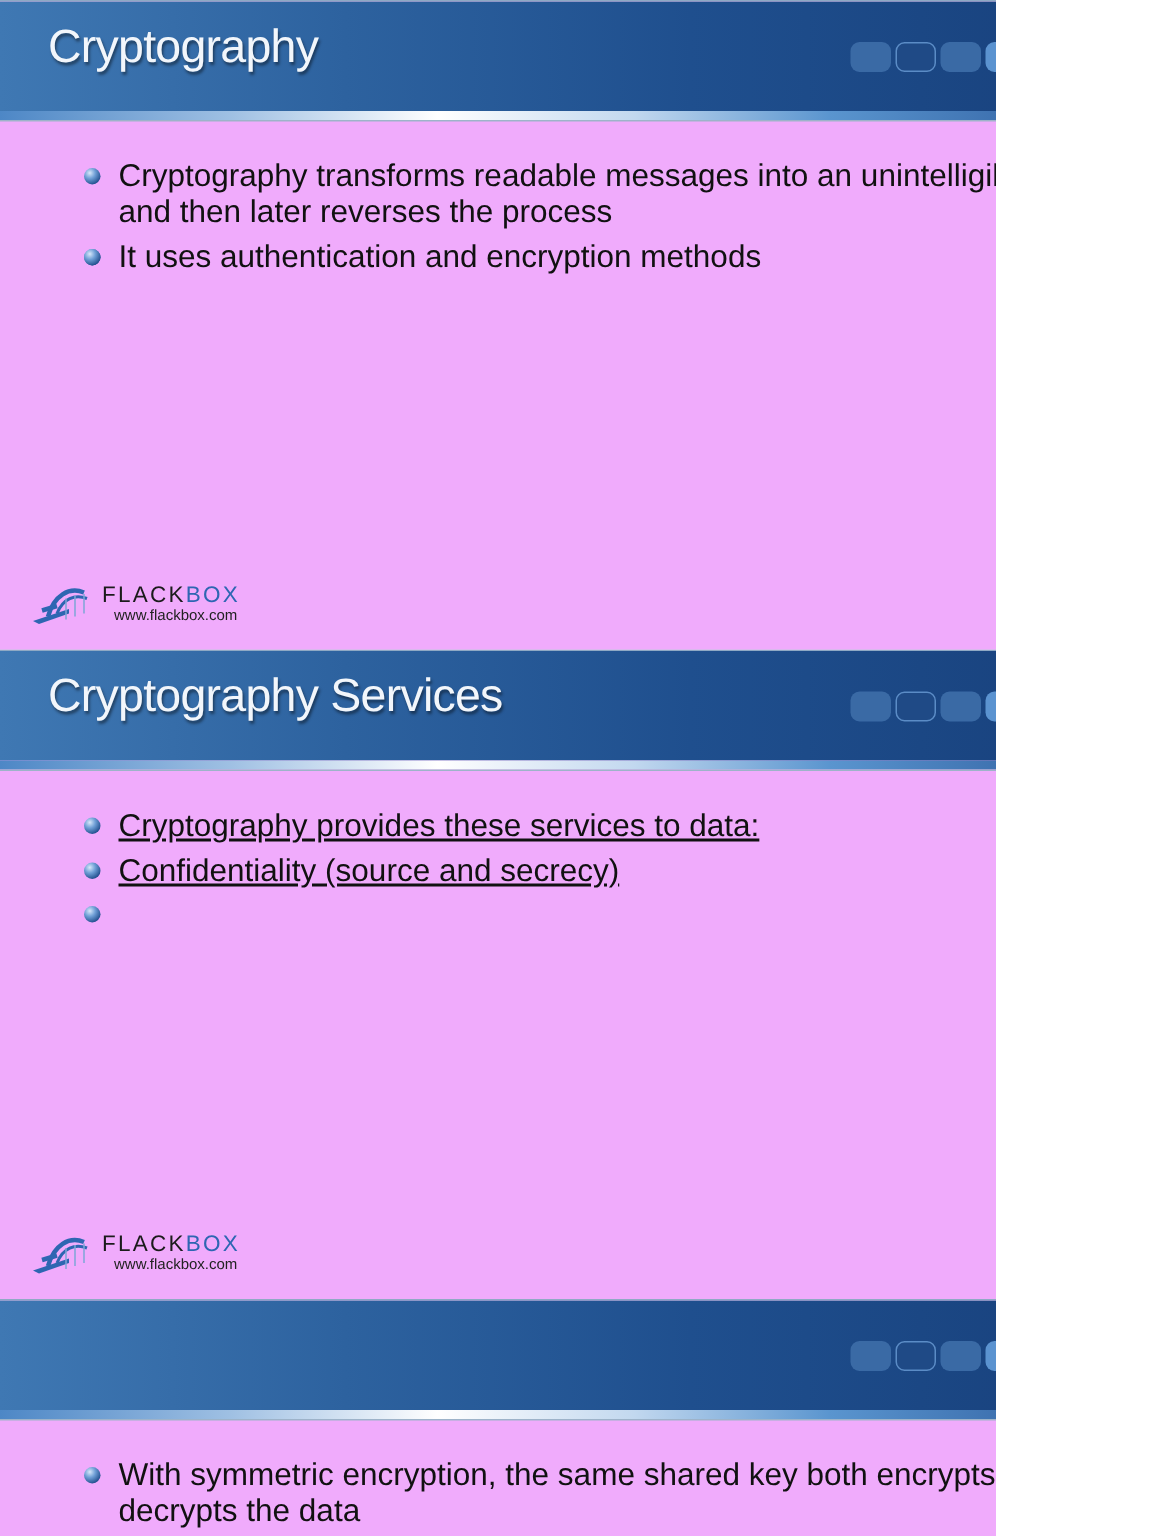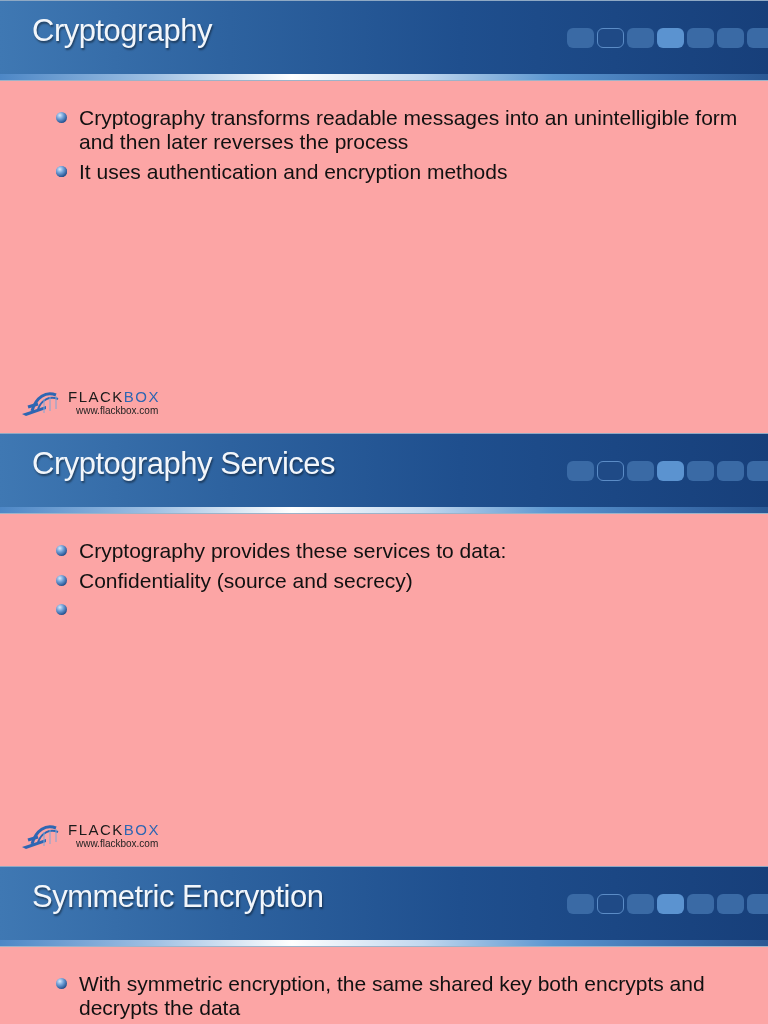--- a/index.html
+++ b/index.html
@@ -2,21 +2,21 @@
 <html><head>
 <meta charset="utf-8">
 <style>
   html, body { margin: 0; padding: 0; }
   body {
     width: 768px; height: 1024px; overflow: hidden;
     background: #ffffff;
     font-family: "Liberation Sans", "DejaVu Sans", sans-serif;
     position: relative;
   }
-  .slide { position: absolute; left: 0; width: 768px; height: 433px; background: #fca5a5; overflow: hidden; }
+  .slide { position: absolute; left: 0; width: 664px; height: 433px; background: #f0abfc; overflow: hidden; }
   .slide-1 { top: 0; }
   .slide-2 { top: 433px; }
   .slide-3 { top: 866px; height: 158px; }
 
   .header {
     position: absolute; left: 0; top: 0; width: 768px; height: 74px;
     background: linear-gradient(90deg, #3f78b3 0%, #2d629f 30%, #1f4f8e 60%, #173f7a 100%);
     border-top: 1px solid #8fa9c4;
     box-sizing: border-box;
   }
@@ -37,21 +37,21 @@
     background: #3a6aa5; box-sizing: border-box;
   }
   .tile.outlined { background: #1f4a86; border: 1.5px solid #5b8cc6; }
   .tile.active { background: #5b93d0; }
 
   .bullets { position: absolute; left: 56px; top: 106px; width: 700px; margin: 0; padding: 0; list-style: none; }
   .bullets li {
     position: relative; padding-left: 23px;
     font-size: 21px; line-height: 24px; color: #111; margin-bottom: 6px;
   }
-  .slide-2 .bullets li { margin-bottom: 5.5px; }
+  .slide-2 .bullets li { margin-bottom: 5.5px; text-decoration: underline; }
   .bullet-dot {
     position: absolute; left: 0; top: 6px; width: 11px; height: 11px; border-radius: 50%;
     background: radial-gradient(circle at 35% 30%, #d8e8fa 0%, #6f9fd6 35%, #23508f 75%, #163a6e 100%);
   }
 
   .logo { position: absolute; left: 20px; top: 385px; width: 150px; height: 36px; }
   .logo svg { position: absolute; left: 0; top: 2px; }
   .logo-word {
     position: absolute; left: 48px; top: 3px;
     font-size: 15px; letter-spacing: 1.5px; color: #1b1b1b; font-weight: normal;
@@ -121,21 +121,20 @@
       <path d="M24 12 L24 26 M30 10 L30 24 M36 9 L36 22" stroke="#7ea6d6" stroke-width="1" fill="none"></path>
       <path d="M8 20 L18 17" stroke="#2e66b2" stroke-width="3"></path>
     </svg>
     <div class="logo-word"><span>FLACK</span><span class="box">BOX</span></div>
     <div class="logo-url">www.flackbox.com</div>
   </div>
 </section>
 
 <section class="slide slide-3">
   <div class="header">
-    <div class="title">Symmetric Encryption</div>
     <div class="nav-tiles">
       <div class="tile"></div>
       <div class="tile outlined"></div>
       <div class="tile"></div>
       <div class="tile active"></div>
       <div class="tile"></div>
       <div class="tile"></div>
       <div class="tile"></div>
     </div>
   </div>

